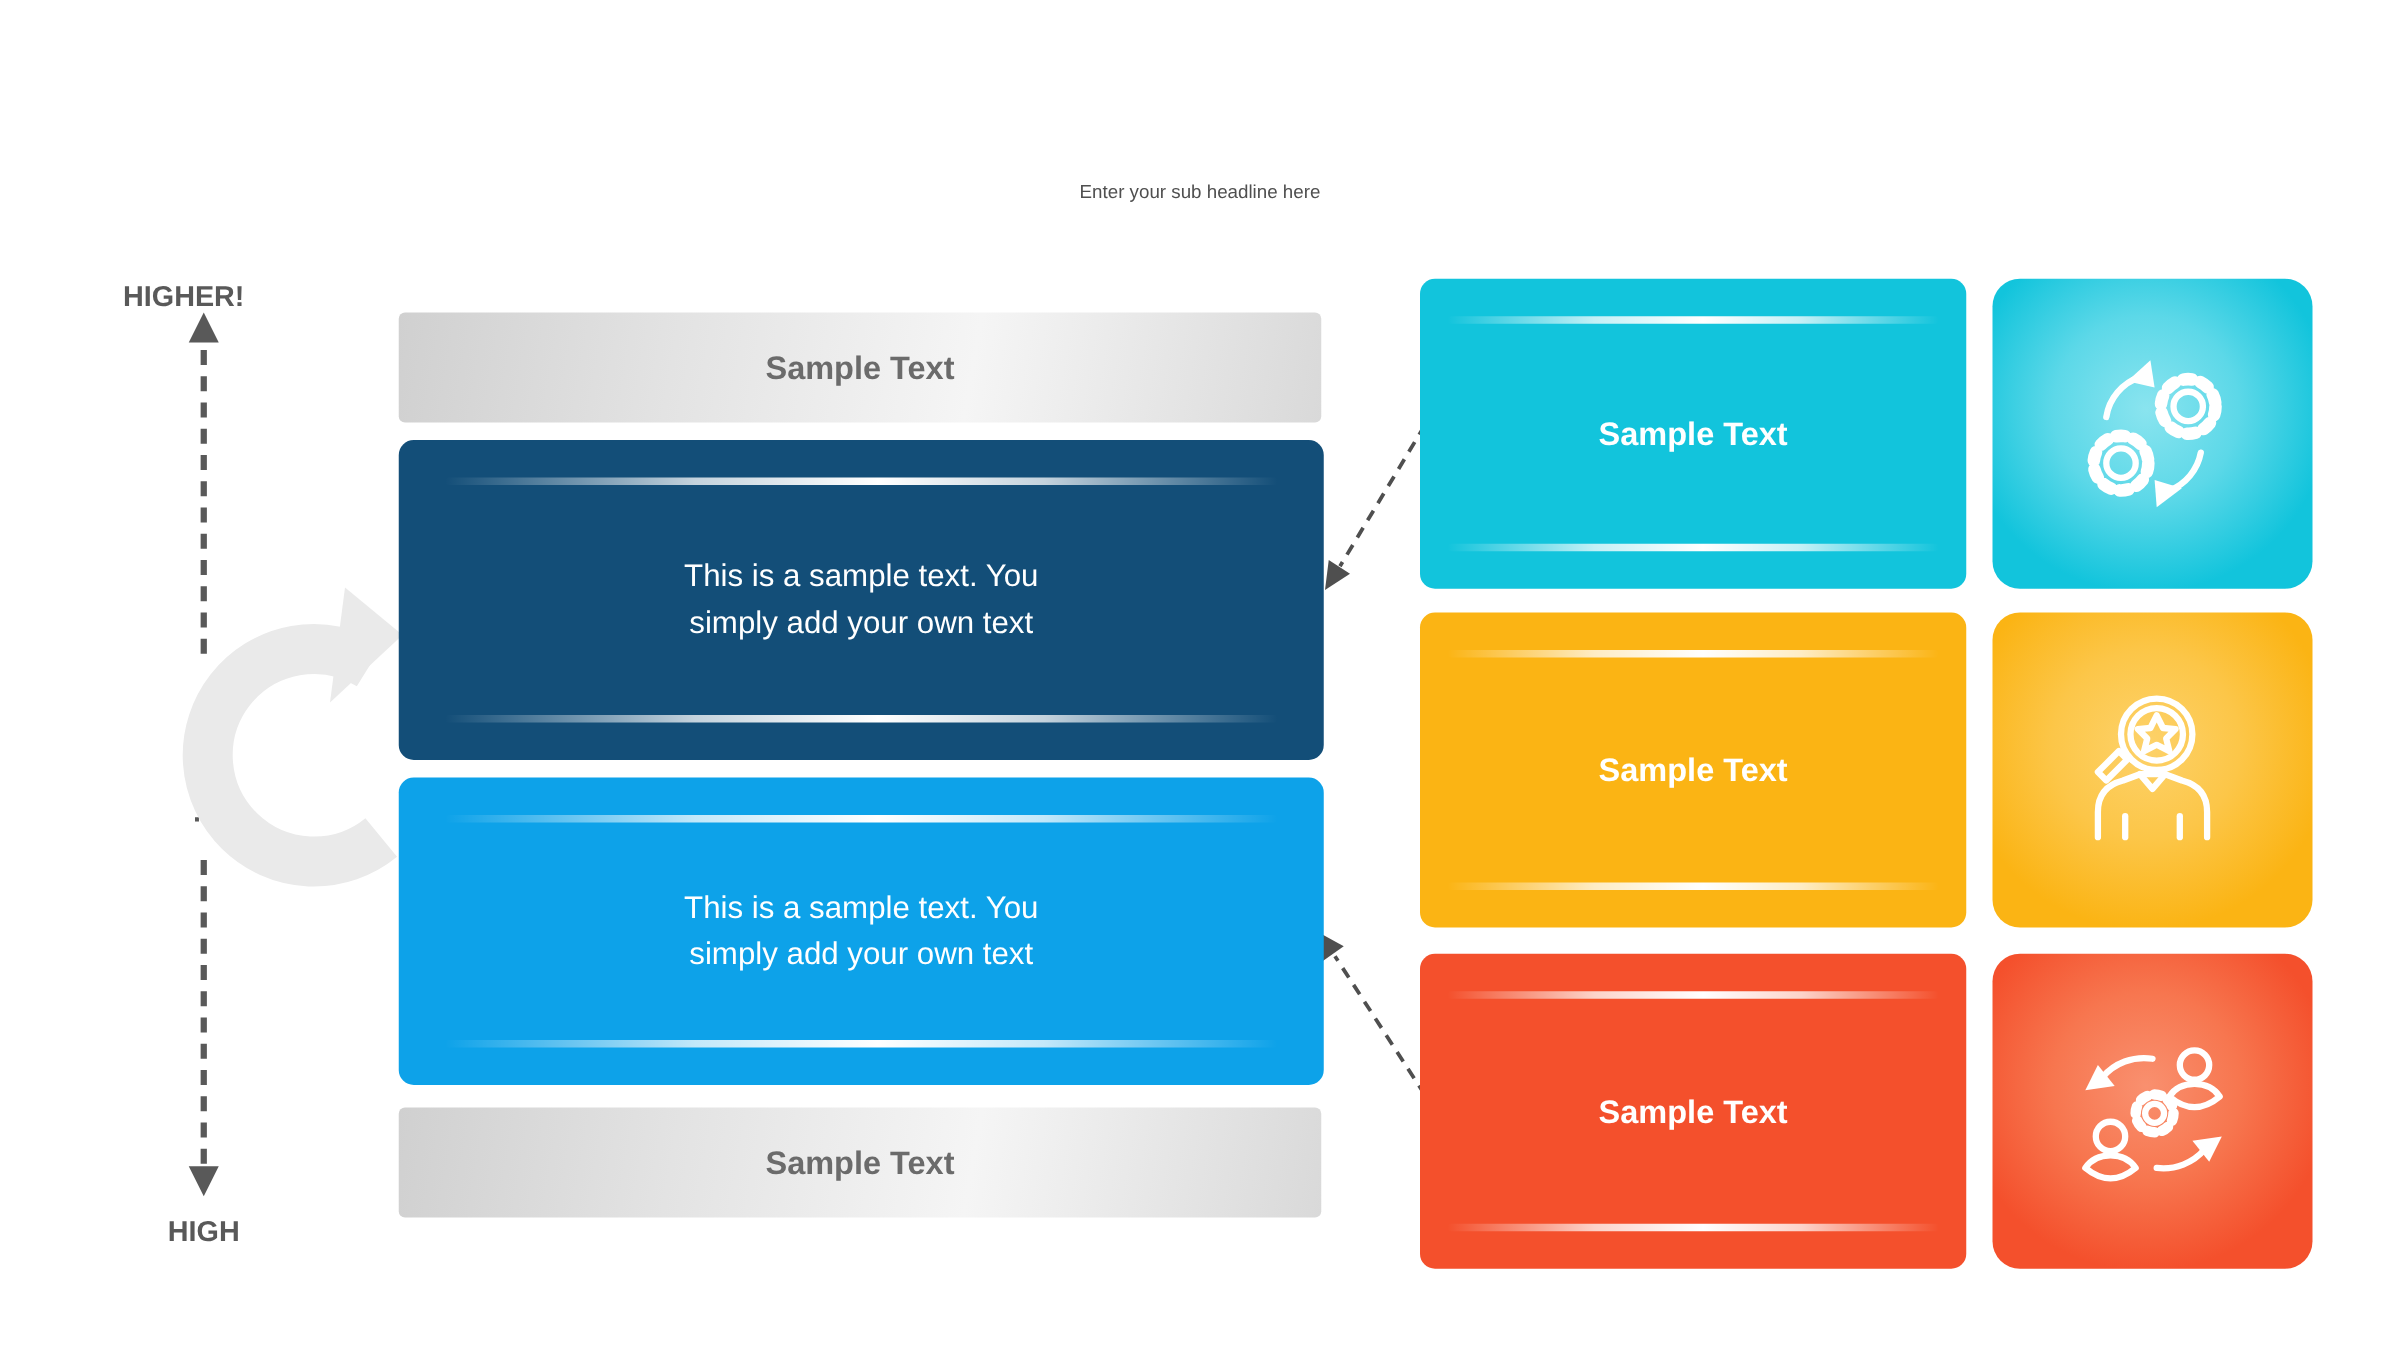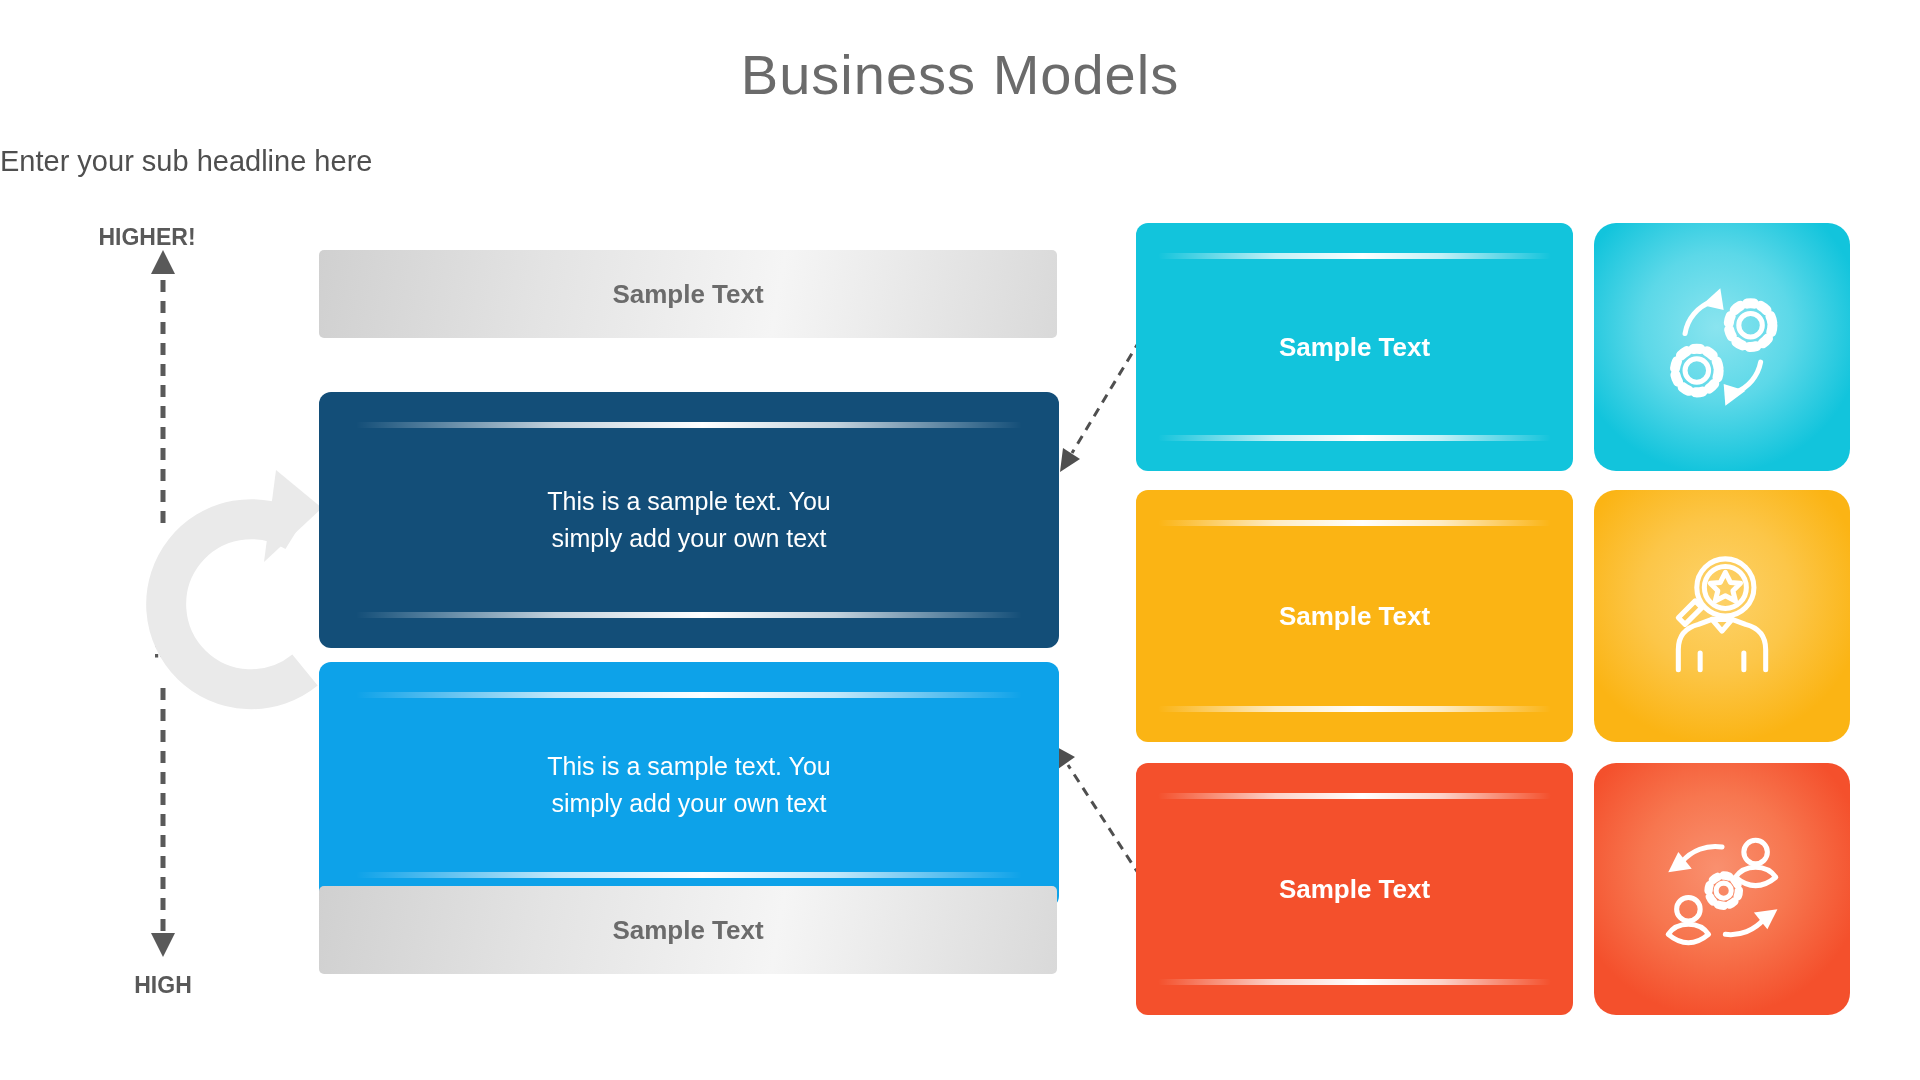--- a/index.html
+++ b/index.html
@@ -7,22 +7,22 @@
   .slide {
     position:relative; width:1920px; height:1080px; background:#ffffff;
     font-family:"Liberation Sans", sans-serif; overflow:hidden;
   }
   
   .title {
     position:absolute; left:0; top:42px; width:1920px; text-align:center;
     font-size:56px; font-weight:400; color:#6b6b6b; letter-spacing:1px;
   }
   .subtitle {
-    position:absolute; left:0; top:145px; width:1920px; 
-    font-size:29px; font-weight:400; color:#4f4f4f;
+    position:absolute; left:0; top:145px; width:1920px; text-align:center;
+    font-size:15px; font-weight:400; color:#4f4f4f;
   }
   
   .axis-label {
     position:absolute; color:#595959; font-weight:bold; font-size:23px; text-align:center;
   }
   .label-higher { left:67px; top:224px; width:160px; }
   .label-high   { left:83px; top:972px; width:160px; }
   .label-chaos {
     left:135px; top:548px; height:124px; width:56px;
     writing-mode:vertical-rl; text-orientation:mixed;
@@ -34,21 +34,21 @@
     position:absolute; left:319px; width:738px; height:88px; border-radius:5px;
     background:linear-gradient(100deg,#d0d0d0 0%,#e3e3e3 30%,#f5f5f5 62%,#d9d9d9 100%);
     display:flex; align-items:center; justify-content:center;
     font-size:26px; font-weight:bold; color:#6b6b6b;
   }
   .gray-bar-top { top:250px; }
   .gray-bar-bottom { top:886px; }
   .color-box {
     position:absolute; left:319px; width:740px; border-radius:12px;
     display:flex; align-items:center; justify-content:center; text-align:center;
-    color:#ffffff; font-size:25px; line-height:1.5; white-space:pre-line;margin-top:40px;
+    color:#ffffff; font-size:25px; line-height:1.5; white-space:pre-line;
   }
   .box-dark  { top:352px; height:256px; background:#134E78; }
   .box-light { top:622px; height:246px; background:#0DA2E9; }
   .shine {
     position:absolute; left:5%; width:90%; height:6px; border-radius:3px;
     background:linear-gradient(90deg, rgba(255,255,255,0) 0%, rgba(255,255,255,.75) 30%,
                #ffffff 52%, rgba(255,255,255,.75) 72%, rgba(255,255,255,0) 100%);
   }
   .shine-top { top:30px; }
   .shine-bottom { bottom:30px; }
@@ -73,21 +73,20 @@
   .tile-red   { background:radial-gradient(circle at 48% 42%, #f9906f 0%, #f7764f 38%, #F4502C 75%); }
   .tile svg { width:168px; height:168px; }
   
   .overlay { position:absolute; left:0; top:0; pointer-events:none; }
 </style>
 </head>
 <body>
 
 <div class="slide">
 
-  <div class="title">Business Models</div>
   <div class="subtitle">Enter your sub headline here</div>
 
   <div class="axis-label label-higher">HIGHER!</div>
   <div class="axis-label label-chaos">CHAOS!</div>
   <div class="axis-label label-high">HIGH</div>
 
   <svg class="overlay" width="1920" height="1080" viewBox="0 0 1920 1080">
 
     <g>
       <polygon points="163,250 151,274 175,274" fill="#595959"></polygon>

